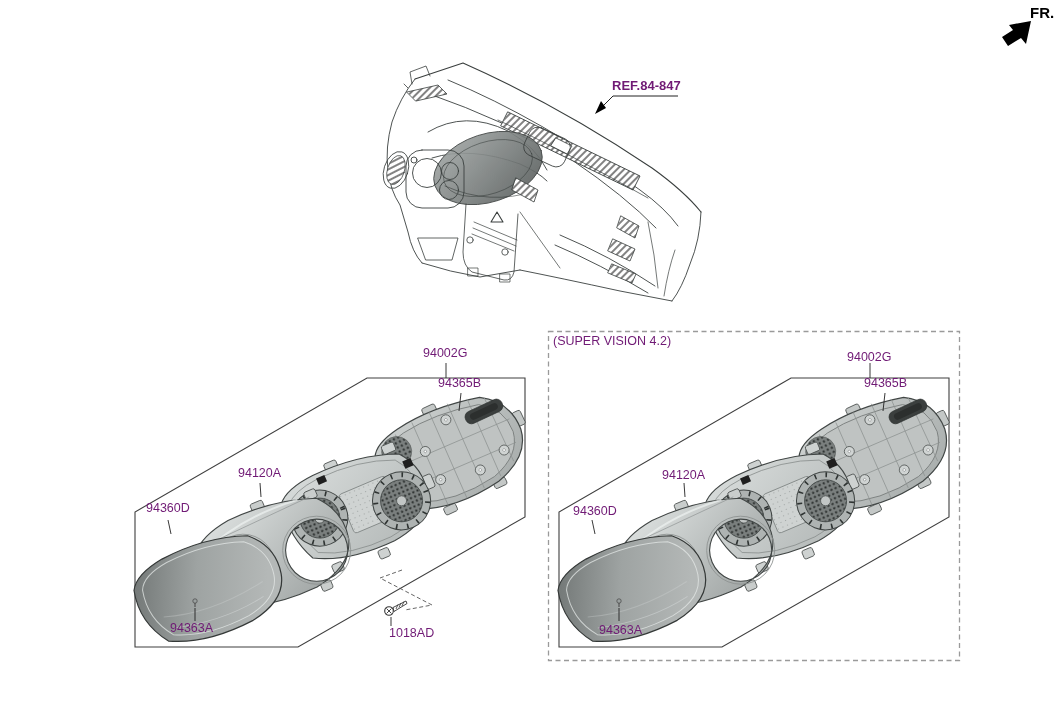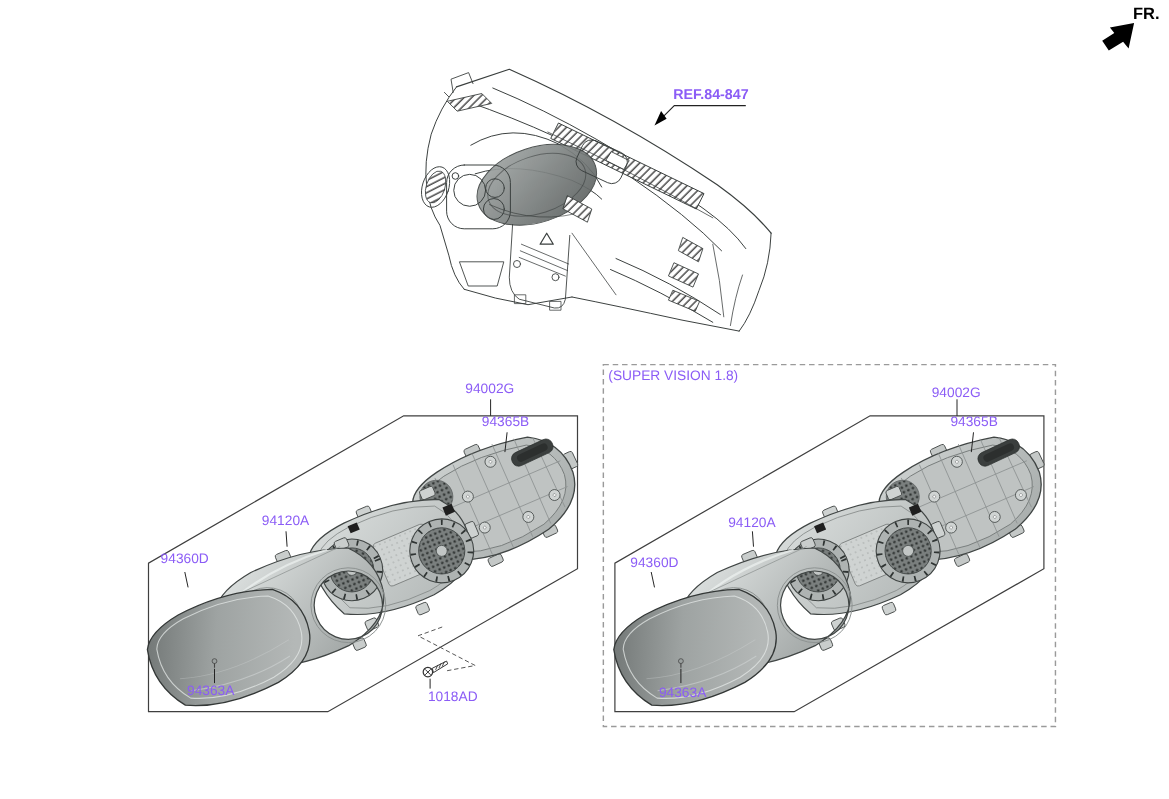--- a/index.html
+++ b/index.html
@@ -1,19 +1,19 @@
 <!DOCTYPE html>
 <html><head>
 <meta charset="utf-8">
 <style>
   html,body{margin:0;padding:0;background:#fff;}
   .stage{position:relative;width:1063px;height:693px;background:#fff;overflow:hidden;
          font-family:"Liberation Sans",sans-serif;}
   .art{position:absolute;left:0;top:0;}
-  .plabel{position:absolute;font-size:12.5px;line-height:1.15;color:#8b5cf6;white-space:nowrap;}
+  .plabel{position:absolute;font-size:12.5px;line-height:1.15;color:#701a75;white-space:nowrap;}
   .ref{font-weight:bold;font-size:13px;}
   .frtxt{position:absolute;left:1030px;top:4px;font-size:15px;font-weight:bold;color:#000;}
 </style>
 </head>
 <body>
 
 <div class="stage">
 
   <svg class="art" width="1063" height="726" viewBox="0 0 1063 726">
     <defs>
@@ -238,20 +238,20 @@
 
   <div class="plabel ref" style="left:612px;top:79px">REF.84-847</div>
 
   <div class="plabel" style="left:423px;top:346px">94002G</div>
   <div class="plabel" style="left:438px;top:376px">94365B</div>
   <div class="plabel" style="left:238px;top:466px">94120A</div>
   <div class="plabel" style="left:146px;top:501px">94360D</div>
   <div class="plabel" style="left:170px;top:621px">94363A</div>
   <div class="plabel" style="left:389px;top:626px">1018AD</div>
 
-  <div class="plabel" style="left:553px;top:334px">(SUPER VISION 1.8)</div>
+  <div class="plabel" style="left:553px;top:334px">(SUPER VISION 4.2)</div>
   <div class="plabel" style="left:847px;top:350px">94002G</div>
   <div class="plabel" style="left:864px;top:376px">94365B</div>
   <div class="plabel" style="left:662px;top:468px">94120A</div>
   <div class="plabel" style="left:573px;top:504px">94360D</div>
   <div class="plabel" style="left:599px;top:623px">94363A</div>
 
 </div>
 
 </body></html>

